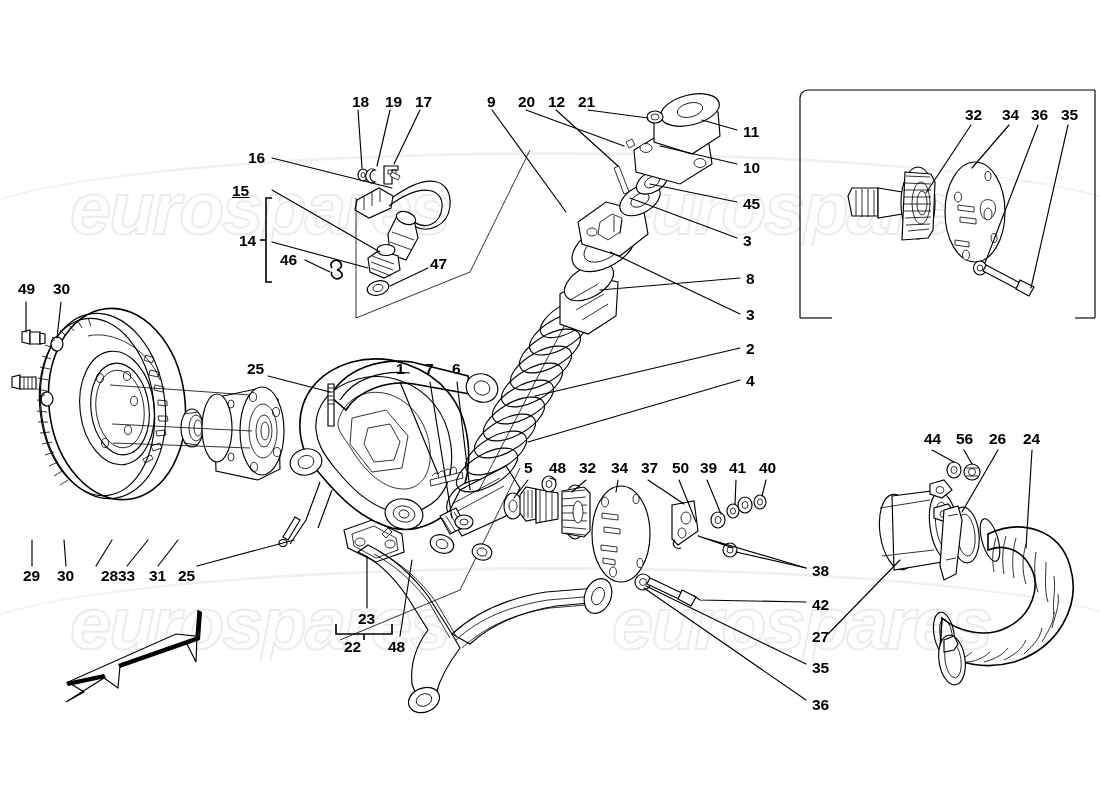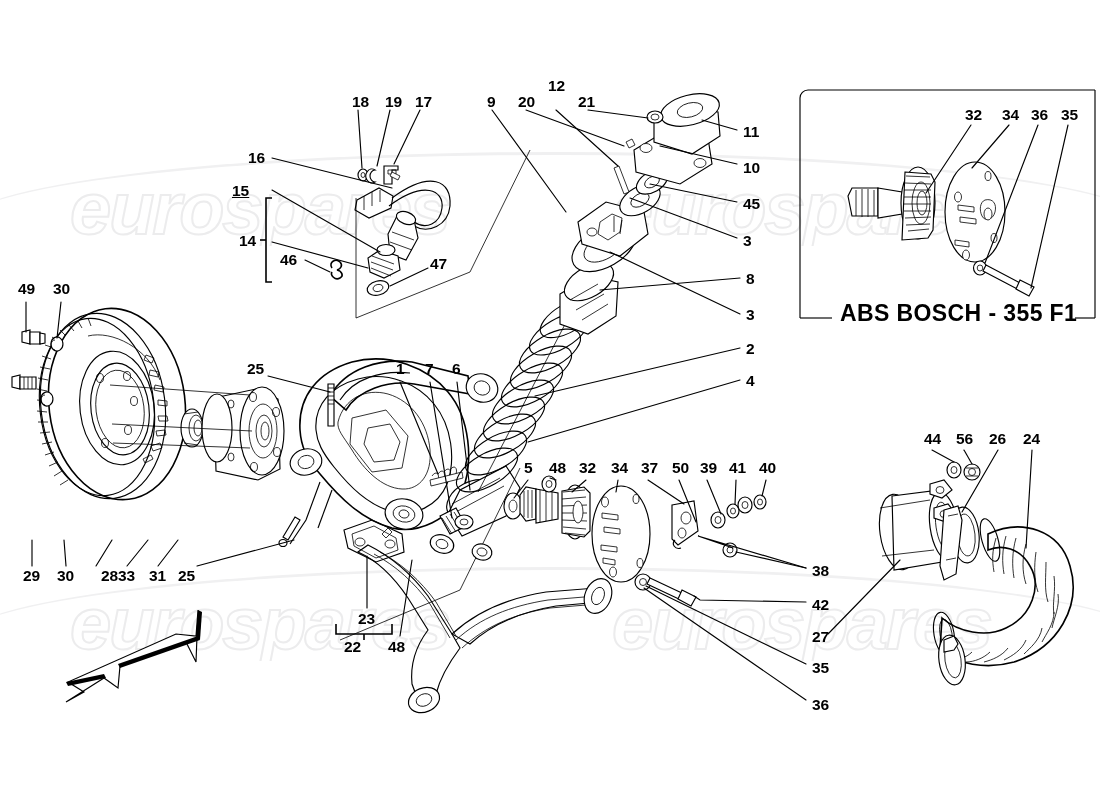--- a/index.html
+++ b/index.html
@@ -590,29 +590,28 @@
       <path d="M266,240 L260,240"></path>
     </g>
 
     <g class="ln-th">
       <path d="M336,624 L336,634 L392,634 L392,624"></path>
       <path d="M364,634 L364,640"></path>
     </g>
 
   </svg>
 
-  <div id="inset-title" style="left:840px;top:300px;">ABS BOSCH - 355 F1</div>
 
   <div>
     <span class="lab" style="left:352px;top:94px;">18</span>
     <span class="lab" style="left:385px;top:94px;">19</span>
     <span class="lab" style="left:415px;top:94px;">17</span>
     <span class="lab" style="left:487px;top:94px;">9</span>
     <span class="lab" style="left:518px;top:94px;">20</span>
-    <span class="lab" style="left:548px;top:78px;">12</span>
+    <span class="lab" style="left:548px;top:94px;">12</span>
     <span class="lab" style="left:578px;top:94px;">21</span>
     <span class="lab" style="left:743px;top:124px;">11</span>
     <span class="lab" style="left:743px;top:160px;">10</span>
     <span class="lab" style="left:248px;top:150px;">16</span>
     <span class="lab" style="left:232px;top:183px;text-decoration:underline;">15</span>
     <span class="lab" style="left:743px;top:196px;">45</span>
     <span class="lab" style="left:239px;top:233px;">14</span>
     <span class="lab" style="left:743px;top:233px;">3</span>
     <span class="lab" style="left:280px;top:252px;">46</span>
     <span class="lab" style="left:430px;top:256px;">47</span>

